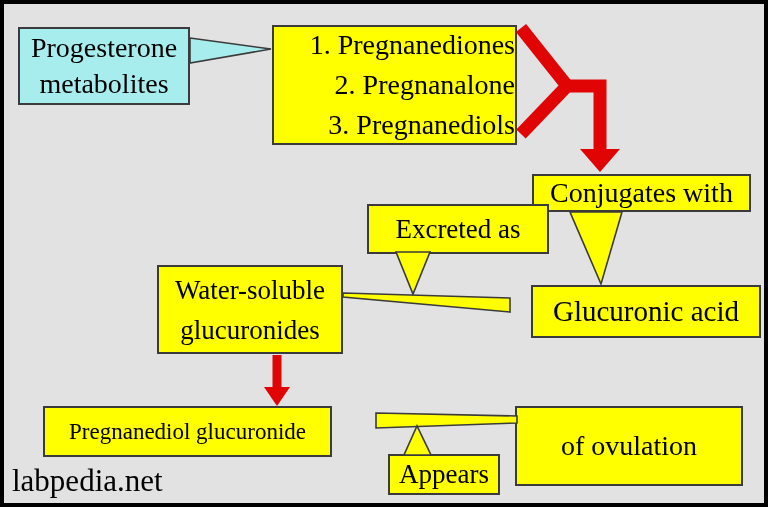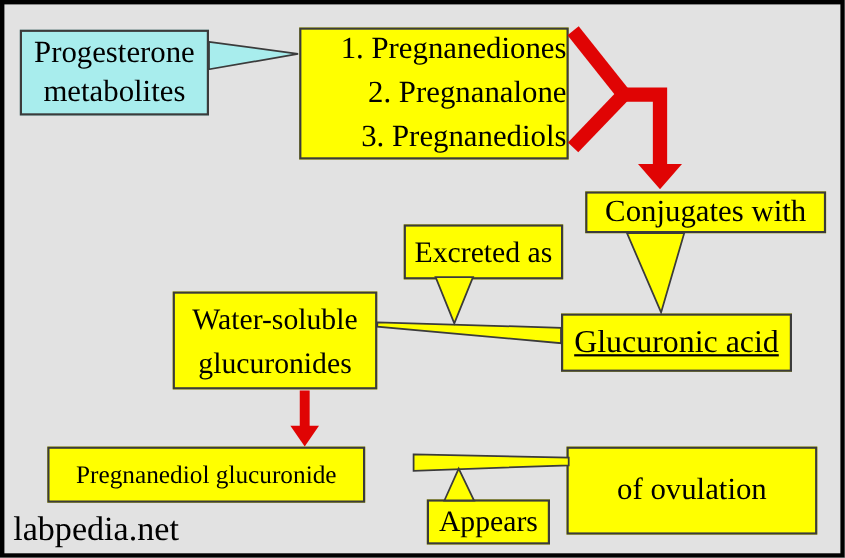--- a/index.html
+++ b/index.html
@@ -26,23 +26,23 @@
     text-align:center; z-index:2;
   }
   .box .ln { white-space:nowrap; display:block; }
   .yellow { background:var(--box-yellow,#ffff00); }
   .cyan   { background:var(--box-cyan,#a8eded); }
 
   .b-progesterone { left:14px;  top:23px;  width:172px; height:78px;  font-size:28px; line-height:36px; }
   .b-list         { left:268px; top:21px;  width:245px; height:120px; font-size:28px; line-height:40px;
                     align-items:flex-end; padding-left:11px; }
   .b-conjugates   { left:528px; top:170px; width:219px; height:38px;  font-size:28px; }
-  .b-excreted     { left:363px; top:200px; width:145px; height:50px;  font-size:27px; }
+  .b-excreted     { left:363px; top:200px; width:182px; height:50px;  font-size:27px; }
   .b-water        { left:153px; top:261px; width:186px; height:89px;  font-size:27px; line-height:40px; }
-  .b-glucuronic   { left:506px; top:281px; width:210px; height:53px;  font-size:29px;text-decoration:underline; }
+  .b-glucuronic   { left:527px; top:281px; width:230px; height:53px;  font-size:29px; }
   .b-pregnanediol { left:39px;  top:402px; width:289px; height:51px;  font-size:23px; }
   .b-after        { left:511px; top:402px; width:228px; height:80px;  font-size:28px; line-height:36px; }
   .b-appears      { left:384px; top:450px; width:112px; height:41px;  font-size:27px; }
 
   .watermark {
     position:absolute; left:8px; top:459px;
     font-size:31px; z-index:3; white-space:nowrap;
   }
 
   .tail      { fill:var(--box-yellow,#ffff00); stroke:var(--box-border,#3b3b3b); stroke-width:1.6; }

